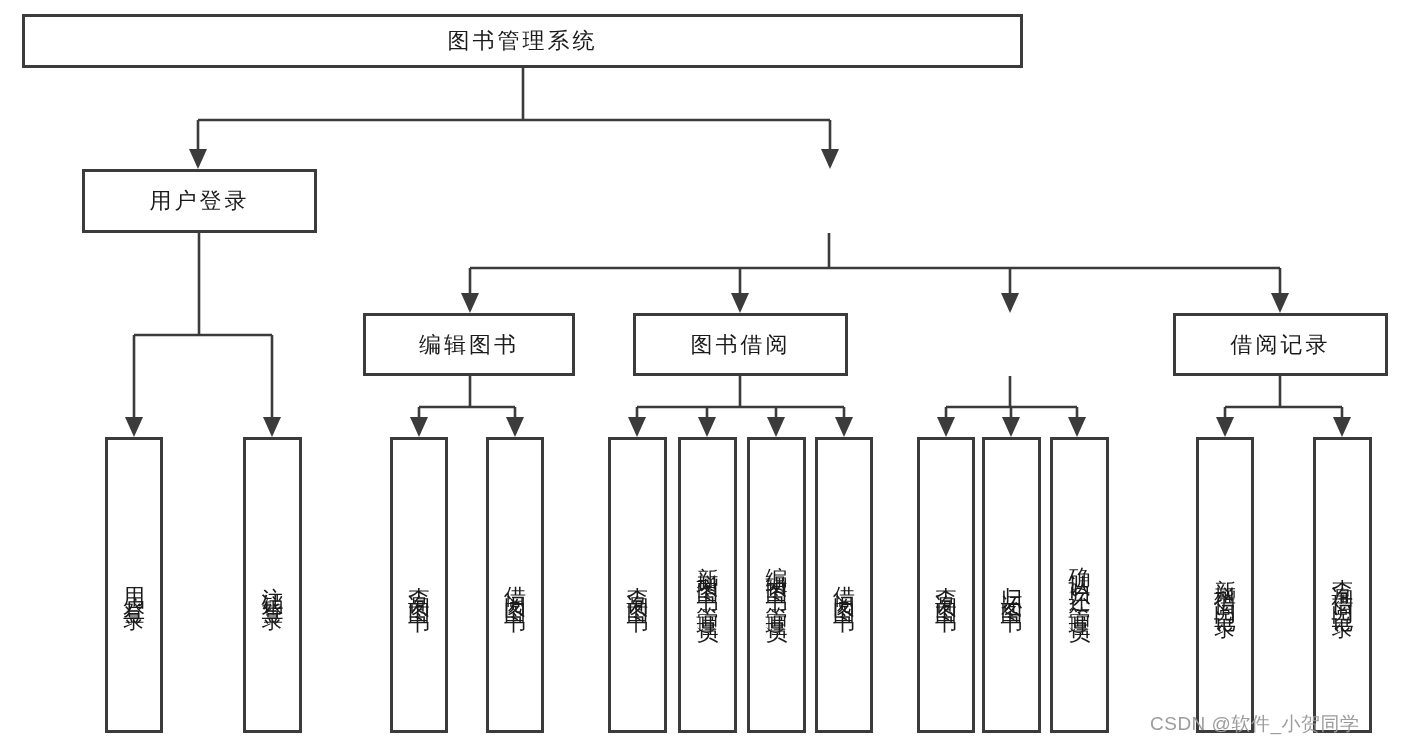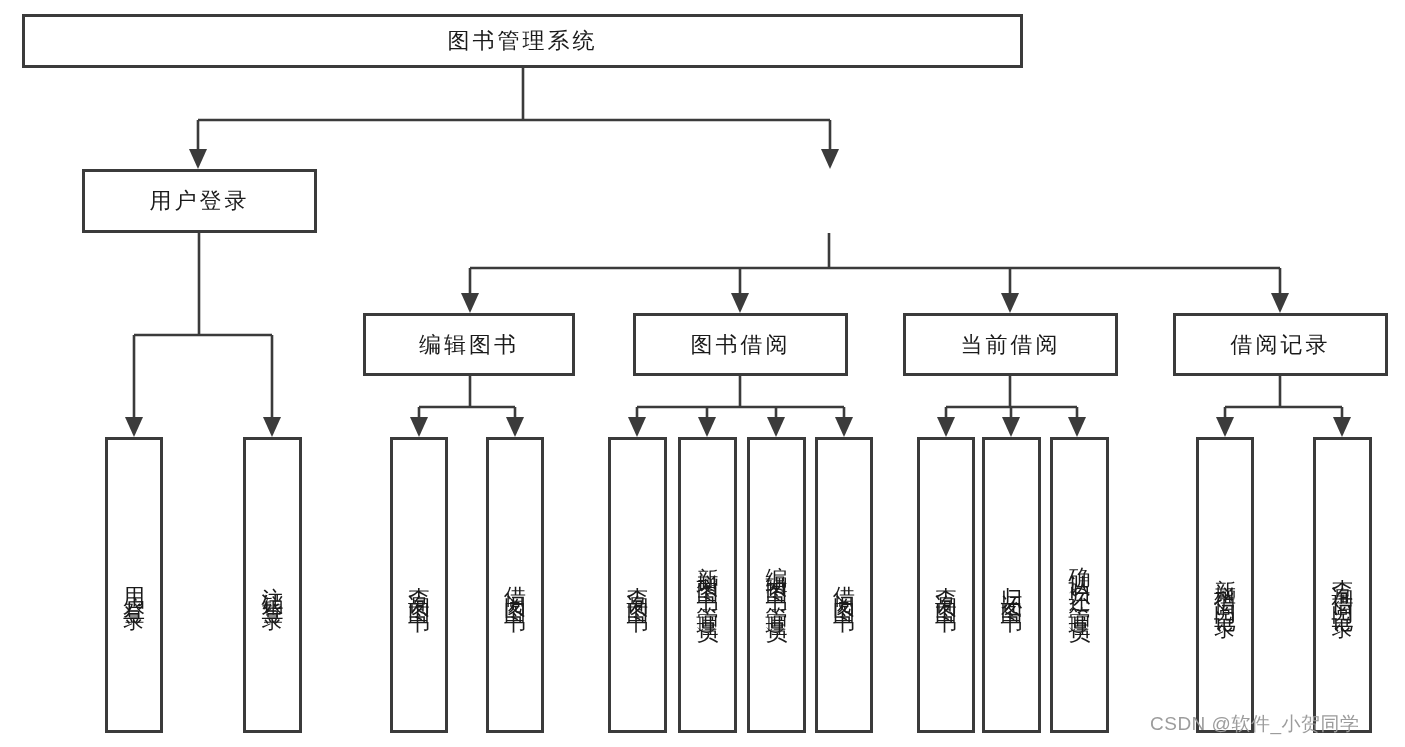--- a/index.html
+++ b/index.html
@@ -130,21 +130,20 @@
       <polygon points="1333,417 1351,417 1342,437"></polygon>
     </g>
   </svg>
 
   <div class="box" style="left:22px;top:14px;width:1001px;height:54px;">图书管理系统</div>
 
   <div class="box" style="left:82px;top:169px;width:235px;height:64px;">用户登录</div>
 
   <div class="box" style="left:363px;top:313px;width:212px;height:63px;">编辑图书</div>
   <div class="box" style="left:633px;top:313px;width:215px;height:63px;text-align:center;">图书借阅</div>
-  <div class="box" style="left:903px;top:313px;width:215px;height:63px;">当前借阅</div>
   <div class="box" style="left:1173px;top:313px;width:215px;height:63px;">借阅记录</div>
 
   <div class="box v" style="left:105px;top:437px;width:58px;height:296px;">用户登录</div>
   <div class="box v" style="left:243px;top:437px;width:59px;height:296px;">注销登录</div>
 
   <div class="box v" style="left:390px;top:437px;width:58px;height:296px;">查询图书</div>
   <div class="box v" style="left:486px;top:437px;width:58px;height:296px;">借阅图书</div>
 
   <div class="box v" style="left:608px;top:437px;width:59px;height:296px;">查询图书</div>
   <div class="box v" style="left:678px;top:437px;width:59px;height:296px;">新增图书（管理员）</div>

